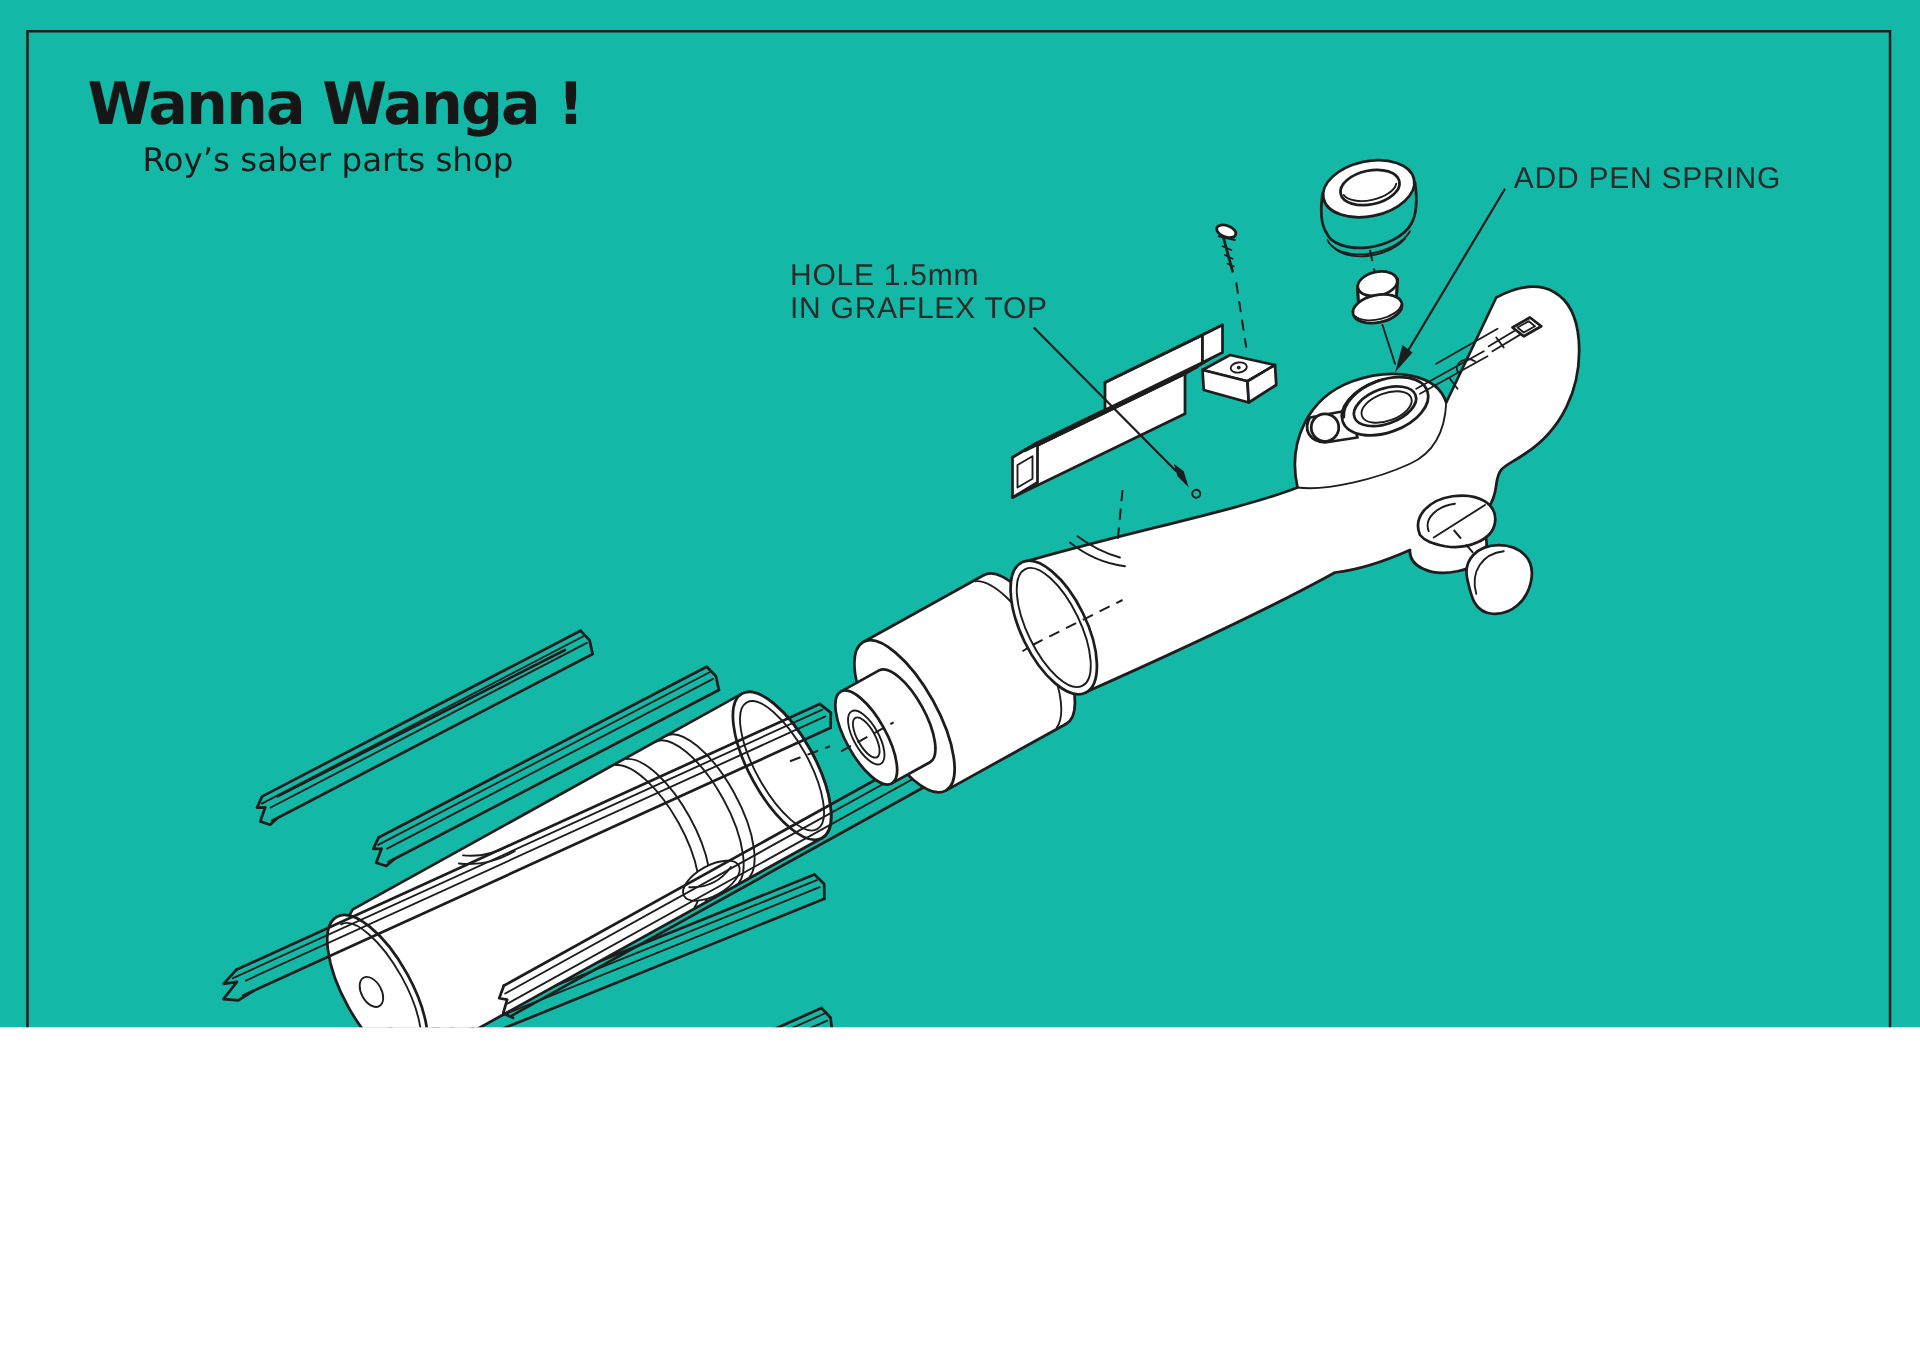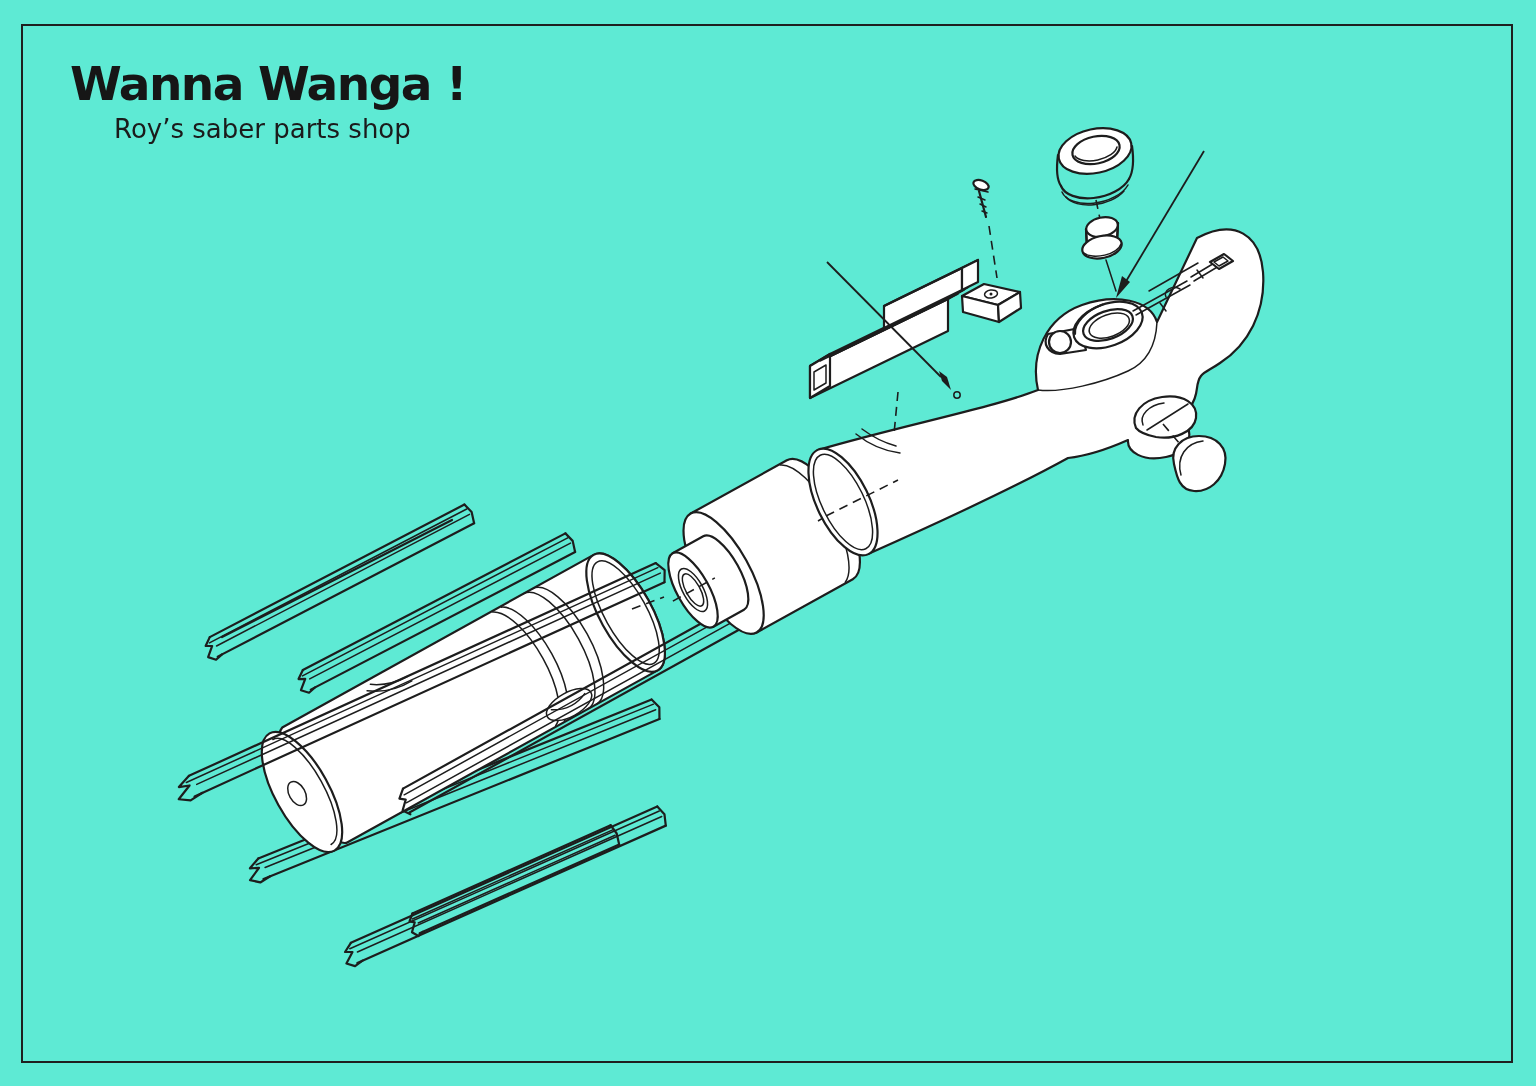--- a/index.html
+++ b/index.html
@@ -1,16 +1,16 @@
 <!DOCTYPE html>
 <html><head>
 <meta charset="utf-8">
 <style>
   html,body{margin:0;padding:0;background:#ffffff;}
-  .stage{position:relative;width:1536px;height:1086px;background:#5eead4;overflow:hidden;
+  .stage{position:relative;width:1536px;height:822px;background:#14b8a6;overflow:hidden;
          font-family:"Liberation Sans",sans-serif;color:#1d1d1d;}
   .frame{position:absolute;left:21px;top:24px;width:1492px;height:1039px;
          border:2.5px solid #1f1f1f;box-sizing:border-box;}
   .art{position:absolute;left:0;top:0;width:1536px;height:1086px;}
   .txt{position:absolute;white-space:nowrap;}
   .logo{left:70px;top:56px;font-family:"DejaVu Sans",sans-serif;font-weight:700;
         font-size:47px;letter-spacing:-1.5px;color:#161616;}
   .tagline{left:114px;top:114px;font-family:"DejaVu Sans",sans-serif;font-weight:400;
         font-size:26px;color:#1b1b1b;text-align:right;}
   .title{left:69px;top:165px;font-size:33px;font-weight:400;color:#1b1b1b;}
@@ -223,15 +223,20 @@
     </g>
     <g>
       <path class="ld" d="M1204,151 L1122,288"></path>
       <polygon class="ink" points="1116,298 1130,282 1122,276"></polygon>
     </g>
   </svg>
 
   <div class="txt logo">Wanna Wanga !</div>
   <div class="txt tagline">Roy’s saber parts shop</div>
 
+  <div class="txt note" id="note-hole">
+    <div>HOLE 1.5mm</div>
+    <div>IN GRAFLEX TOP</div>
+  </div>
   <div class="txt note" id="note-spring">
+    <div>ADD PEN SPRING</div>
   </div>
 </div>
 
 </body></html>

